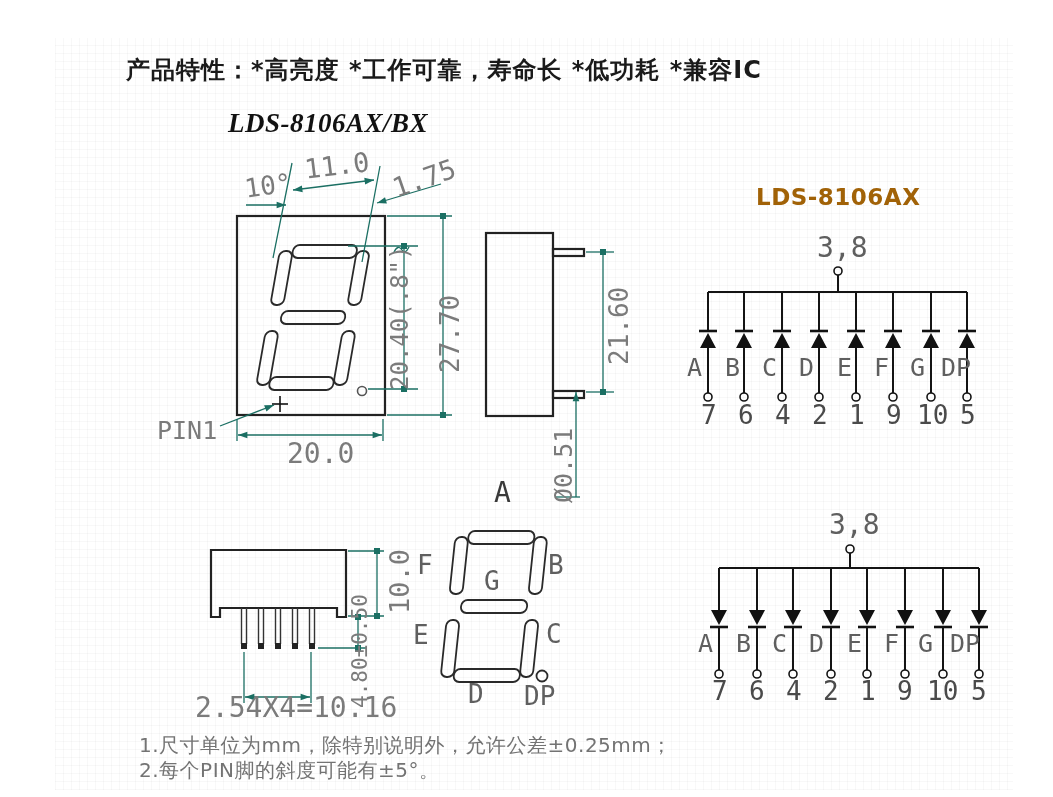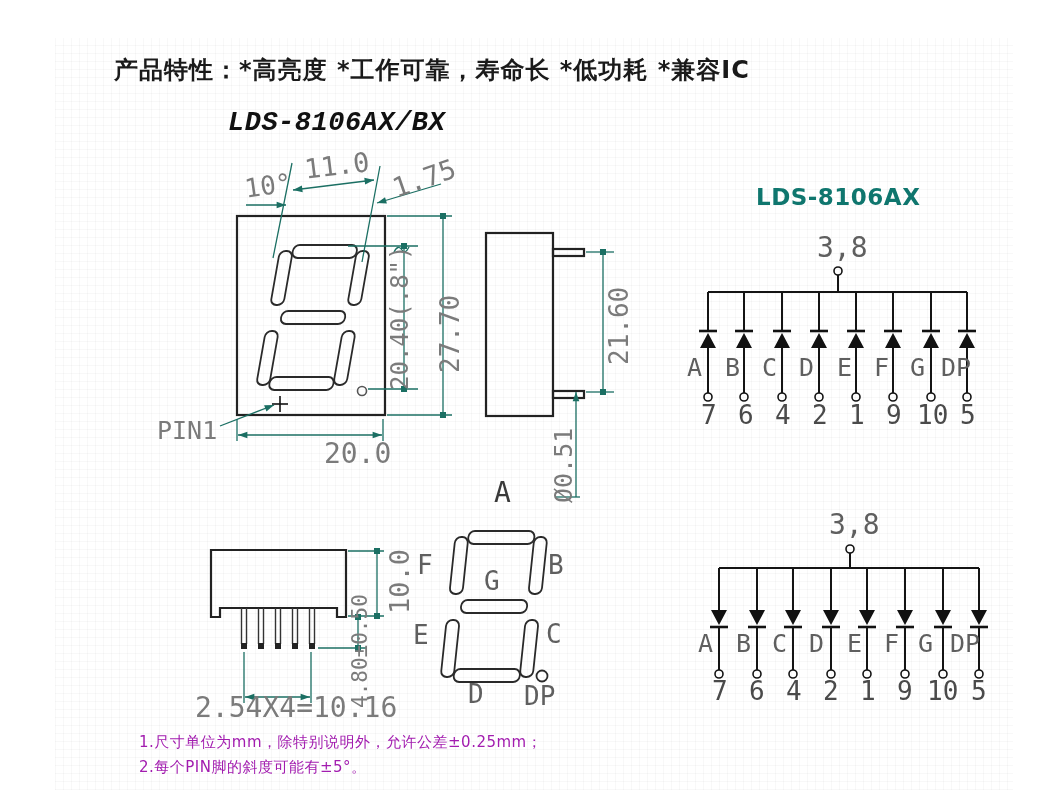--- a/index.html
+++ b/index.html
@@ -8,27 +8,27 @@
   #grid{position:absolute;left:55px;top:38px;width:958px;height:752px;pointer-events:none;
         background-image:
           repeating-linear-gradient(0deg, rgba(0,0,0,0.028) 0 1px, transparent 1px 8px),
           repeating-linear-gradient(90deg, rgba(0,0,0,0.028) 0 1px, transparent 1px 8px);}
   svg{position:absolute;left:0;top:0;}
   .lbl{position:absolute;white-space:nowrap;transform-origin:0 0;line-height:1;
        font-family:"DejaVu Sans Mono","Liberation Mono",monospace;color:#7b7b7b;}
   .cjk{font-family:"DejaVu Sans","Liberation Sans",sans-serif;color:#1a1a1a;}
   .header-text{font-size:24px;font-weight:bold;letter-spacing:1px;}
   .main-title{font-style:italic;font-weight:bold;font-size:27px;color:#111;
-              font-family:Liberation Mono, monospace;letter-spacing:0.5px;}
-  .sch-title{font-weight:bold;font-size:23px;color:#0f766e;
+              font-family:Liberation Serif, serif;letter-spacing:0.5px;}
+  .sch-title{font-weight:bold;font-size:23px;color:#a16207;
              font-family:"DejaVu Sans","Liberation Sans",sans-serif;letter-spacing:0.5px;}
   .seg-lbl{font-size:26px;color:#5f5f5f;}
   .sch-seg{font-size:25px;color:#5f5f5f;}
   .sch-pin{font-size:26px;color:#4a4a4a;}
-  .note{font-size:15px;color:#a21caf;letter-spacing:0.5px;}
+  .note{font-size:20px;color:#737373;letter-spacing:0.5px;}
   .rot{transform:rotate(-90deg);}
 </style>
 </head>
 <body>
 
 <div id="stage">
   <div id="grid"></div>
 
   <svg width="1053" height="797" viewBox="0 0 1053 797">
     <defs>
@@ -180,29 +180,29 @@
         <use href="#brB" x="757"></use>
         <use href="#brB" x="793"></use>
         <use href="#brB" x="831"></use>
       <use href="#brB" x="867"></use>
         <use href="#brB" x="905"></use>
         <use href="#brB" x="943"></use>
         <use href="#brB" x="979"></use>
     </g>
   </svg>
 
-  <span class="lbl cjk header-text" style="left:114px;top:58px;">产品特性：*高亮度 *工作可靠，寿命长 *低功耗 *兼容IC</span>
+  <span class="lbl cjk header-text" style="left:126px;top:58px;">产品特性：*高亮度 *工作可靠，寿命长 *低功耗 *兼容IC</span>
   <span class="lbl main-title" style="left:228px;top:110px;">LDS-8106AX/BX</span>
 
   <span class="lbl" style="left:243px;top:176px;font-size:26px;transform:rotate(-8deg);">10°</span>
   <span class="lbl" style="left:303px;top:156px;font-size:27px;transform:rotate(-7deg);">11.0</span>
   <span class="lbl" style="left:389px;top:176px;font-size:27px;transform:rotate(-19deg);">1.75</span>
   <span class="lbl rot" style="left:388px;top:390px;font-size:24px;">20.40(.8")</span>
   <span class="lbl rot" style="left:437px;top:373px;font-size:26px;">27.70</span>
-  <span class="lbl" style="left:287px;top:440px;font-size:28px;margin-left:37px;">20.0</span>
+  <span class="lbl" style="left:287px;top:440px;font-size:28px;">20.0</span>
   <span class="lbl" style="left:157px;top:409px;font-size:25px;margin-top:9px;">PIN1</span>
 
   <span class="lbl rot" style="left:606px;top:365px;font-size:26px;">21.60</span>
   <span class="lbl rot" style="left:551px;top:503px;font-size:25px;">Ø0.51</span>
 
   <span class="lbl rot" style="left:386px;top:614px;font-size:27px;">10.0</span>
   <span class="lbl rot" style="left:350px;top:708px;font-size:21px;">4.80±0.50</span>
   <span class="lbl" style="left:177px;top:694px;font-size:28px;margin-left:18px;">2.54X4=10.16</span>
 
   <span class="lbl seg-lbl" style="left:494px;top:479px;color:#3a3a3a;font-size:28px;">A</span>

